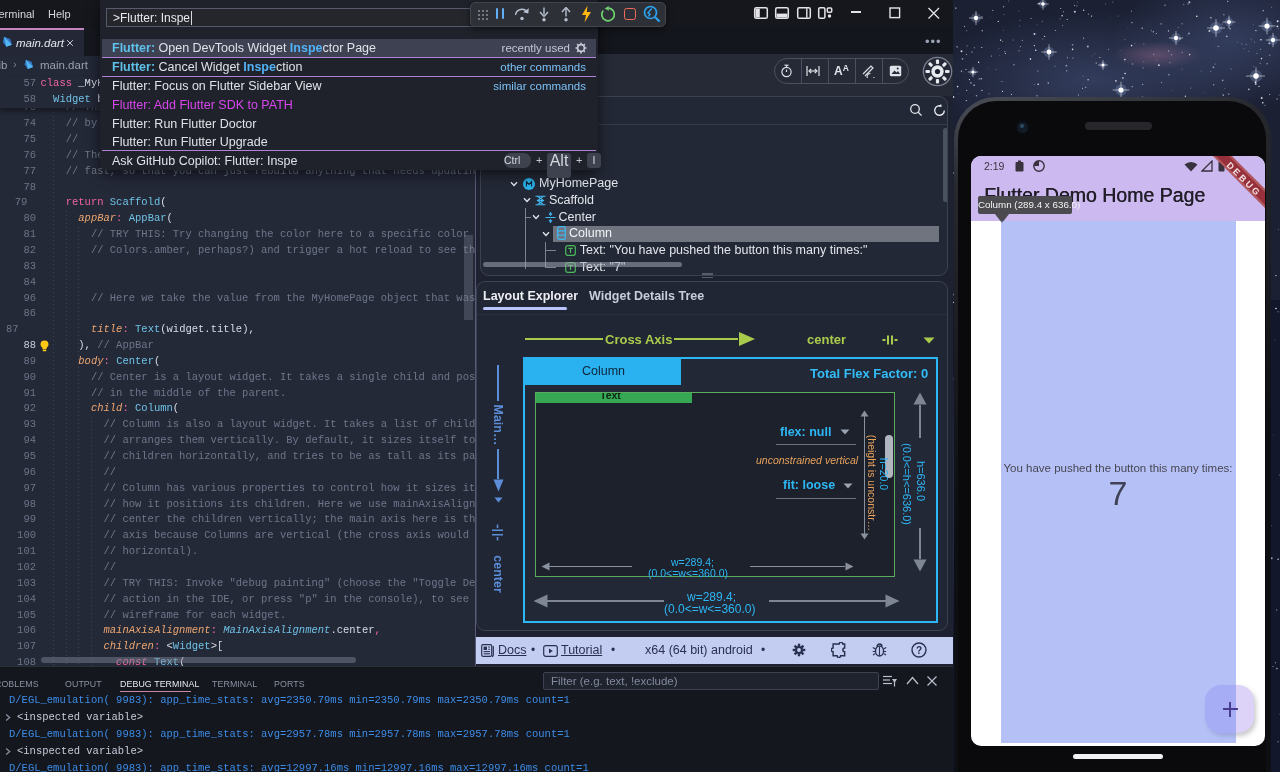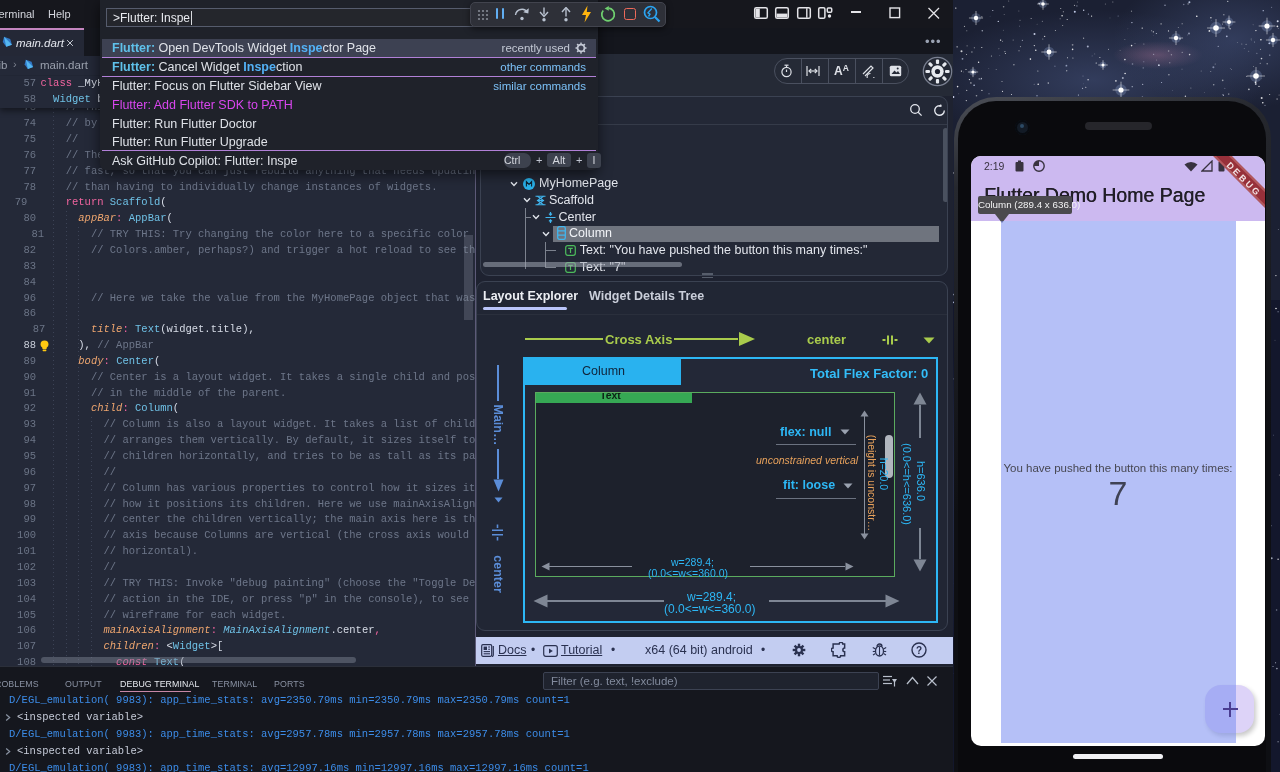--- a/index.html
+++ b/index.html
@@ -66,35 +66,34 @@
 <div class="a" style="left:65.7px;top:25.3px;white-space:pre"><span class="cmt">// This method is rerun every time setState is called, for instance as done</span></div>
 <div class="a" style="left:6px;top:41.1px;width:30px;text-align:right;color:#6b7486">74</div>
 <div class="a" style="left:65.7px;top:41.1px;white-space:pre"><span class="cmt">// by the _incrementCounter method above.</span></div>
 <div class="a" style="left:6px;top:57.0px;width:30px;text-align:right;color:#6b7486">75</div>
 <div class="a" style="left:65.7px;top:57.0px;white-space:pre"><span class="cmt">//</span></div>
 <div class="a" style="left:6px;top:72.8px;width:30px;text-align:right;color:#6b7486">76</div>
 <div class="a" style="left:65.7px;top:72.8px;white-space:pre"><span class="cmt">// The Flutter framework has been optimized to make rerunning build methods</span></div>
 <div class="a" style="left:6px;top:88.7px;width:30px;text-align:right;color:#6b7486">77</div>
 <div class="a" style="left:65.7px;top:88.7px;white-space:pre"><span class="cmt">// fast, so that you can just rebuild anything that needs updating rather</span></div>
 <div class="a" style="left:6px;top:104.5px;width:30px;text-align:right;color:#6b7486">78</div>
-<div class="a" style="left:65.7px;top:104.5px;white-space:pre"><span class="cmt">// than having to individually change instances of widgets.</span></div>
 <div class="a" style="left:6px;top:120.4px;width:30px;text-align:center;color:#6b7486">79</div>
 <div class="a" style="left:65.7px;top:120.4px;white-space:pre"><span class="kw">return</span><span class="pln"> </span><span class="typ">Scaffold</span><span class="pln">(</span></div>
 <div class="a" style="left:6px;top:136.2px;width:30px;text-align:right;color:#6b7486">80</div>
 <div class="a" style="left:78.3px;top:136.2px;white-space:pre"><span class="prop">appBar</span><span class="pnk">:</span><span class="pln"> </span><span class="typ">AppBar</span><span class="pln">(</span></div>
-<div class="a" style="left:14px;top:152.1px;width:30px;text-align:right;color:#6b7486">81</div>
+<div class="a" style="left:6px;top:152.1px;width:30px;text-align:right;color:#6b7486">81</div>
 <div class="a" style="left:90.9px;top:152.1px;white-space:pre"><span class="cmt">// TRY THIS: Try changing the color here to a specific color (to</span></div>
 <div class="a" style="left:6px;top:168.0px;width:30px;text-align:right;color:#6b7486">82</div>
 <div class="a" style="left:90.9px;top:168.0px;white-space:pre"><span class="cmt">// Colors.amber, perhaps?) and trigger a hot reload to see the AppBar</span></div>
 <div class="a" style="left:6px;top:183.8px;width:30px;text-align:right;color:#6b7486">83</div>
 <div class="a" style="left:6px;top:199.7px;width:30px;text-align:right;color:#6b7486">84</div>
 <div class="a" style="left:6px;top:215.5px;width:30px;text-align:right;color:#6b7486">96</div>
 <div class="a" style="left:90.9px;top:215.5px;white-space:pre"><span class="cmt">// Here we take the value from the MyHomePage object that was created by</span></div>
 <div class="a" style="left:6px;top:231.3px;width:30px;text-align:right;color:#6b7486">86</div>
-<div class="a" style="left:24px;top:247.2px;width:30px;text-align:center;color:#6b7486">87</div>
+<div class="a" style="left:6px;top:247.2px;width:30px;text-align:left;color:#6b7486">87</div>
 <div class="a" style="left:90.9px;top:247.2px;white-space:pre"><span class="prop">title</span><span class="pnk">:</span><span class="pln"> </span><span class="typ">Text</span><span class="pln">(widget.title),</span></div>
 <div class="a" style="left:6px;top:263.1px;width:30px;text-align:right;color:#c9ced9">88</div>
 <div class="a" style="left:78.3px;top:263.1px;white-space:pre"><span class="pln">), </span><span class="cmt">// AppBar</span></div>
 <div class="a" style="left:6px;top:278.9px;width:30px;text-align:right;color:#6b7486">89</div>
 <div class="a" style="left:78.3px;top:278.9px;white-space:pre"><span class="prop">body</span><span class="pnk">:</span><span class="pln"> </span><span class="typ">Center</span><span class="pln">(</span></div>
 <div class="a" style="left:6px;top:294.8px;width:30px;text-align:right;color:#6b7486">90</div>
 <div class="a" style="left:90.9px;top:294.8px;white-space:pre"><span class="cmt">// Center is a layout widget. It takes a single child and positions it</span></div>
 <div class="a" style="left:6px;top:310.6px;width:30px;text-align:right;color:#6b7486">91</div>
 <div class="a" style="left:90.9px;top:310.6px;white-space:pre"><span class="cmt">// in the middle of the parent.</span></div>
 <div class="a" style="left:6px;top:326.4px;width:30px;text-align:right;color:#6b7486">92</div>
@@ -1357,21 +1356,21 @@
 <div class="a" style="left:2px;top:75.8px;width:494px;height:1px;background:#b180d7"></div>
 <div class="a" style="left:12px;top:79.0px;font-size:12.5px;white-space:pre"><span style="color:#dfe2e8;">Flutter: Focus on Flutter Sidebar View</span></div>
     <div class="a" style="right:12px;top:80.0px;font-size:11.5px;color:#7cc1f7">similar commands</div>
 <div class="a" style="left:12px;top:98.0px;font-size:12.5px;white-space:pre"><span style="color:#d946ef;">Flutter: Add Flutter SDK to PATH</span></div>
 <div class="a" style="left:12px;top:116.5px;font-size:12.5px;white-space:pre"><span style="color:#dfe2e8;">Flutter: Run Flutter Doctor</span></div>
 <div class="a" style="left:12px;top:135.0px;font-size:12.5px;white-space:pre"><span style="color:#dfe2e8;">Flutter: Run Flutter Upgrade</span></div>
 <div class="a" style="left:2px;top:149.8px;width:494px;height:1px;background:#b180d7"></div>
 <div class="a" style="left:12px;top:153.5px;font-size:12.5px;white-space:pre"><span style="color:#dfe2e8;">Ask GitHub Copilot: Flutter: Inspe</span></div>
 <div class="a" style="left:404px;top:152.5px;width:27px;height:15px;background:#3d424e;border-radius:7px;color:#d4d7de;font-size:10.5px;line-height:15px">Ctrl</div>
 <div class="a" style="left:436px;top:154px;color:#c3c8d4;font-size:11px">+</div>
-<div class="a" style="left:447px;top:152.5px;width:24px;height:14px;background:#3d424e;border-radius:3px;color:#d4d7de;font-size:11px;text-align:center;line-height:15px">Alt</div>
+<div class="a" style="left:447px;top:152.5px;width:24px;height:25px;background:#3d424e;border-radius:3px;color:#d4d7de;font-size:16px;text-align:center;line-height:15px">Alt</div>
 <div class="a" style="left:476px;top:154px;color:#c3c8d4;font-size:11px">+</div>
 <div class="a" style="left:487px;top:152.5px;width:14px;height:15px;background:#3d424e;border-radius:3px;color:#d4d7de;font-size:10.5px;text-align:center;line-height:15px">I</div>
 </div>
 <div class="a" style="left:470px;top:2px;width:196px;height:25px;background:#2e3038;border:1px solid #42444e;border-radius:5px;box-shadow:0 2px 6px rgba(0,0,0,0.5)"></div>
 <svg class="a" style="left:477px;top:8.5px" width="12" height="12" viewBox="0 0 12 12">
     <circle cx="2" cy="2" r="1.1" fill="#858a94"></circle>
     <circle cx="2" cy="6" r="1.1" fill="#858a94"></circle>
     <circle cx="2" cy="10" r="1.1" fill="#858a94"></circle>
     <circle cx="6" cy="2" r="1.1" fill="#858a94"></circle>
     <circle cx="6" cy="6" r="1.1" fill="#858a94"></circle>

